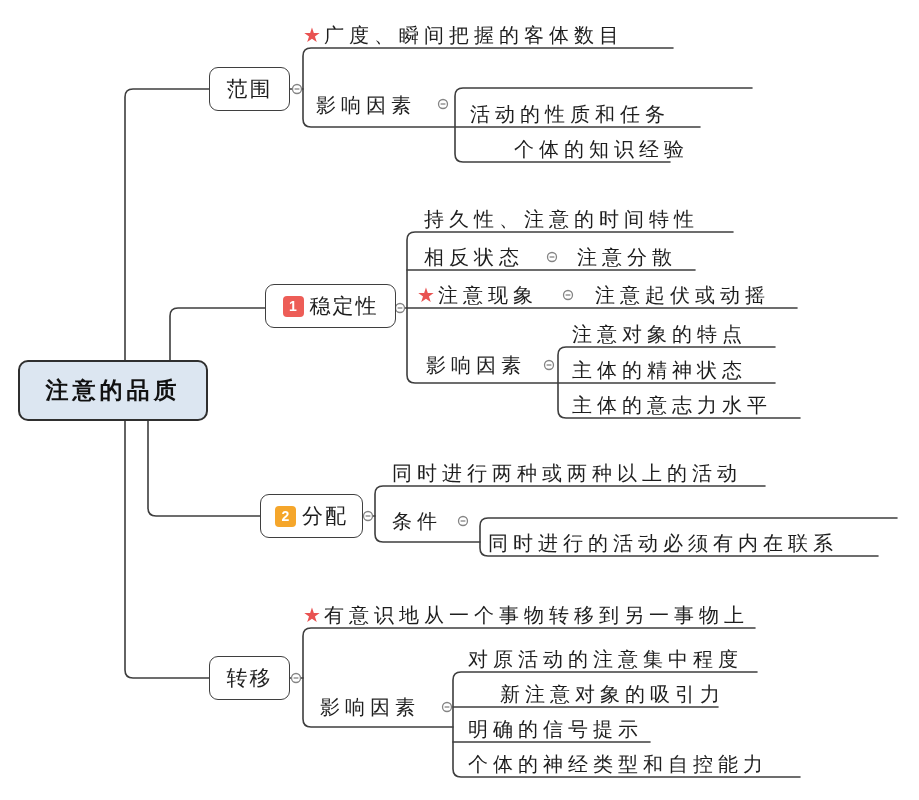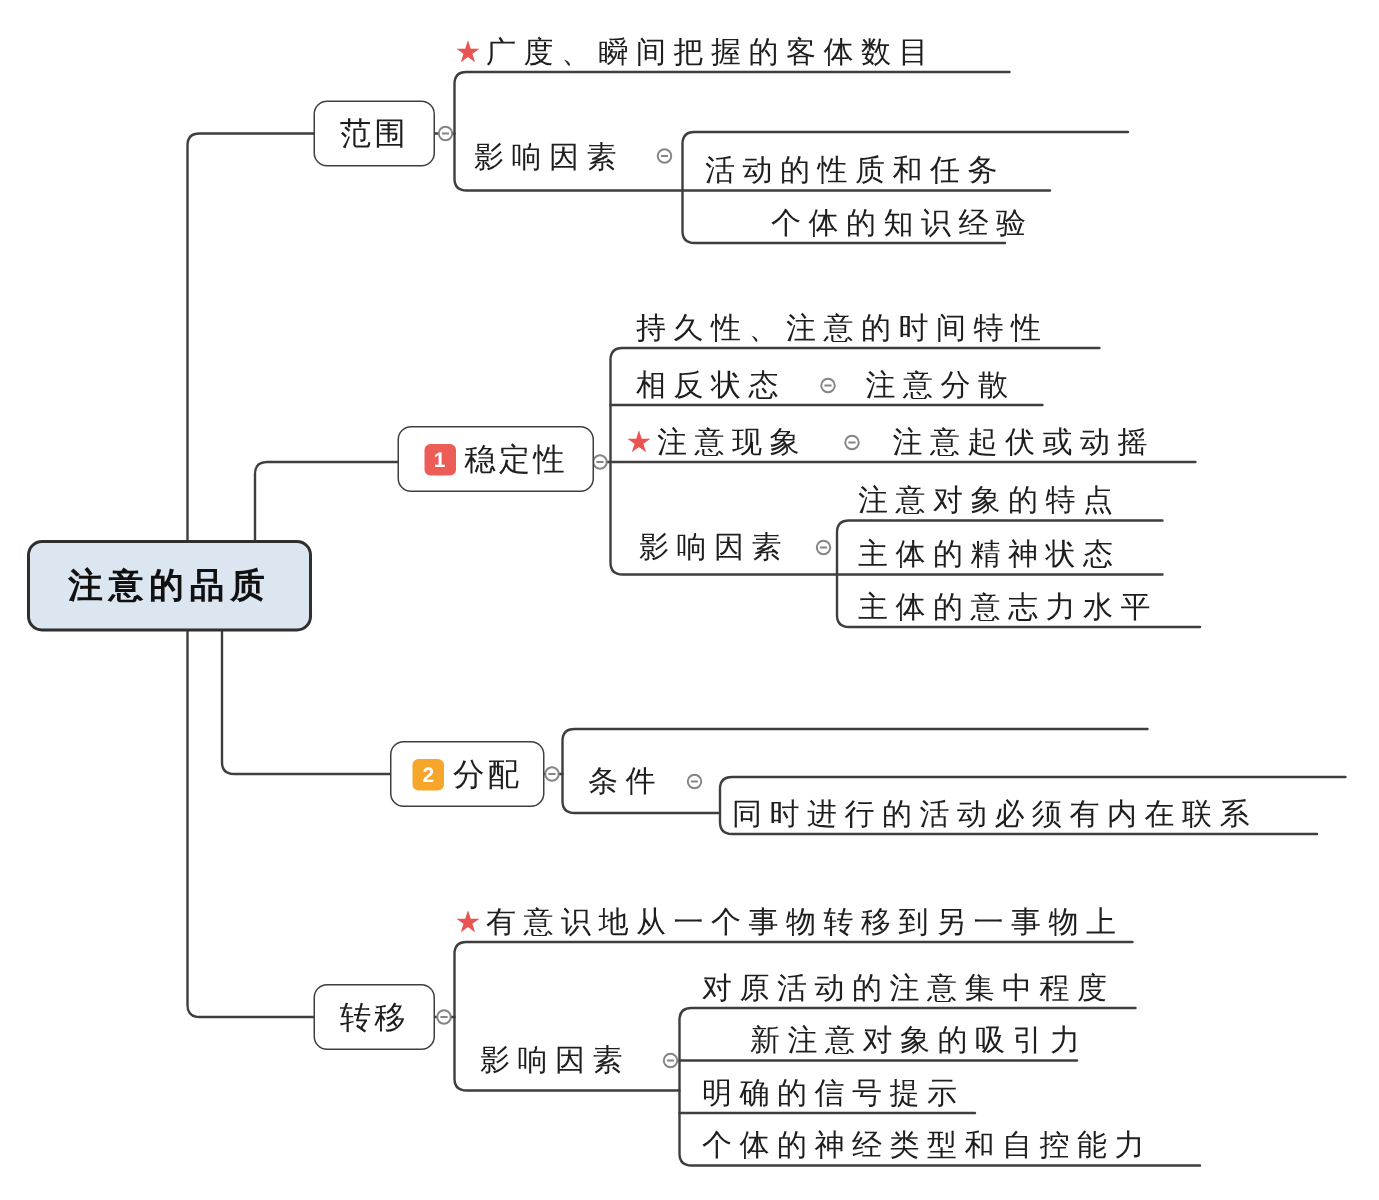--- a/index.html
+++ b/index.html
@@ -150,20 +150,21 @@
   <div class="t row" style="left:417px;top:282px;">
     <span class="star">★</span>
     <span>注意现象</span>
   </div>
   <div class="t" style="left:595px;top:282px;">注意起伏或动摇</div>
   <div class="t" style="left:426px;top:352px;">影响因素</div>
   <div class="t" style="left:572px;top:321px;">注意对象的特点</div>
   <div class="t" style="left:572px;top:357px;text-align:center;">主体的精神状态</div>
   <div class="t" style="left:572px;top:392px;">主体的意志力水平</div>
 
+  <div class="t" style="left:392px;top:460px;">同时进行两种或两种以上的活动</div>
   <div class="t" style="left:392px;top:508px;">条件</div>
   <div class="t" style="left:488px;top:530px;">同时进行的活动必须有内在联系</div>
 
   <div class="t row" style="left:303px;top:602px;">
     <span class="star">★</span>
     <span>有意识地从一个事物转移到另一事物上</span>
   </div>
   <div class="t" style="left:320px;top:694px;">影响因素</div>
   <div class="t" style="left:468px;top:646px;">对原活动的注意集中程度</div>
   <div class="t" style="left:472px;top:681px;margin-left:28px;">新注意对象的吸引力</div>

